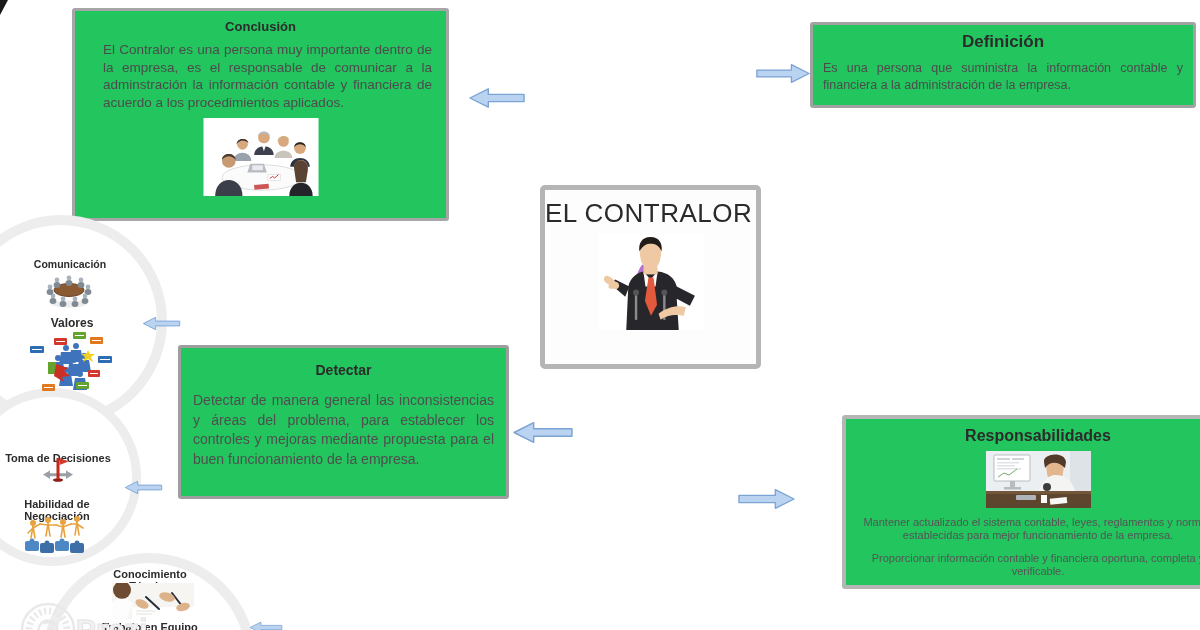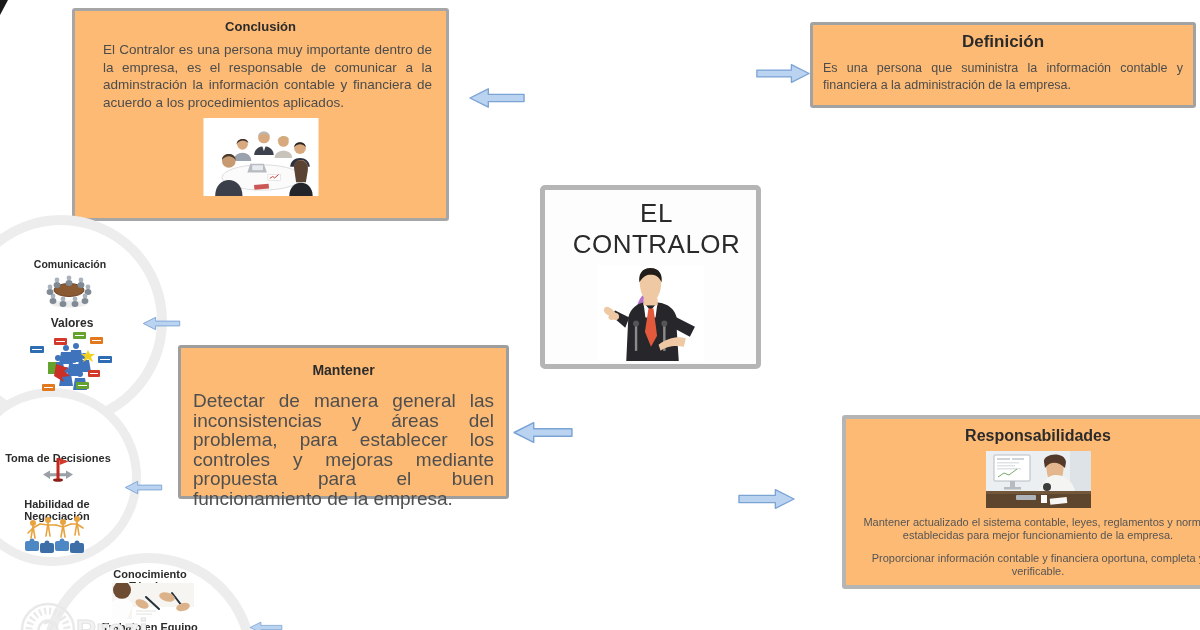--- a/index.html
+++ b/index.html
@@ -2,42 +2,42 @@
 <html><head>
 <meta charset="utf-8">
 <style>
   * { margin:0; padding:0; box-sizing:border-box; }
   html,body { background:#fff; }
   #canvas {
     position:relative; width:1200px; height:630px; overflow:hidden;
     background:#ffffff; font-family:"Liberation Sans", sans-serif;
   }
   .frame {
-    position:absolute; background:#fdba74; border-radius:3px;
+    position:absolute; background:#22c55e; border-radius:3px;
   }
   .frame-title { text-align:center; font-weight:bold; color:#2b2b2b; }
   .frame-body { text-align:justify; color:#4c4c4c; }
   .photo { display:block; }
   
   #conclusion-frame { left:72px; top:8px; width:377px; height:213px; border:3px solid #a6a6a6; }
   #conclusion-frame .frame-title { padding-top:8px; font-size:13px; }
   #conclusion-frame .frame-body { padding:7px 14px 0 28px; font-size:13.5px; line-height:17.5px; }
   #conclusion-photo { width:118px; height:78px; margin:7px auto 0 auto; }
   
   #definicion-frame { left:810px; top:22px; width:386px; height:86px; border:3px solid #a2a2a2; }
   #definicion-frame .frame-title { padding-top:7px; font-size:17px; }
   #definicion-frame .frame-body { padding:8px 10px 0 10px; font-size:12.5px; line-height:16.5px; }
   
   #center-frame { left:540px; top:185px; width:221px; height:184px; border:5px solid #b5b5b5; border-radius:5px; background:#fdfdfd; }
-  #center-title { text-align:center; margin-top:8px; font-size:26px; color:#2a2a2a; font-weight:normal; letter-spacing:0.5px;padding-left:12px; }
+  #center-title { margin-top:8px; font-size:26px; color:#2a2a2a; font-weight:normal; letter-spacing:0.5px; }
   #speaker-illustration { width:106px; height:96px; margin:5px auto 0 auto; }
   
   #funciones-frame { left:178px; top:345px; width:331px; height:154px; border:3px solid #9e9e9e; }
   #funciones-frame .frame-title { padding-top:14px; font-size:14px; }
-  #funciones-frame .frame-body { padding:13px 12px 0 12px; font-size:19px; line-height:19.5px; color:#4f4f4f; }
+  #funciones-frame .frame-body { padding:13px 12px 0 12px; font-size:14px; line-height:19.5px; color:#4f4f4f; }
   
   #responsabilidades-frame { left:842px; top:415px; width:392px; height:174px; border:4px solid #b5b5b5; }
   #responsabilidades-frame .frame-title { padding-top:8px; font-size:16px; }
   #responsabilidades-photo { width:105px; height:57px; margin:6px auto 0 auto; }
   #responsabilidades-frame .frame-body { padding:0 10px; font-size:11px; line-height:13px; text-align:center; color:#555; }
   #resp-body1 { margin-top:8px; }
   #resp-body2 { margin-top:10px; }
   
   .skill-circle { position:absolute; background:#ffffff; border-radius:50%; }
   #circle-1 { left:-45px; top:215px; width:212px; height:212px; border:10px solid #ededed; }
@@ -133,21 +133,21 @@
       <path d="M17 47 C13 42 8.5 40 6.5 42.5 C4.5 45 7 48.5 11 50 C9 52.5 11.5 55.5 15.5 54 C19.5 56 23 51.5 19.5 48 Z" fill="#eec9a3"></path>
       <rect x="36.5" y="60" width="2.4" height="25" fill="#8b8b8b"></rect>
       <circle cx="37.7" cy="58" r="3" fill="#555555"></circle>
       <rect x="64.5" y="60" width="2.4" height="25" fill="#8b8b8b"></rect>
       <circle cx="65.7" cy="58" r="3" fill="#555555"></circle>
       <path d="M60 79 C68 72 80 70 87 72.5 L85 81 C76 79 67 81 62 85 Z" fill="#eec9a3"></path>
     </svg>
   </div>
 
   <div class="frame" id="funciones-frame">
-    <div class="frame-title">Mantener</div>
+    <div class="frame-title">Detectar</div>
     <div class="frame-body">Detectar de manera general las inconsistencias y áreas del problema, para establecer los controles y mejoras mediante propuesta para el buen funcionamiento de la empresa.</div>
   </div>
 
   <div class="frame" id="responsabilidades-frame">
     <div class="frame-title">Responsabilidades</div>
     <svg id="responsabilidades-photo" class="photo" viewBox="0 0 105 57">
       <rect width="105" height="57" fill="#eceff1"></rect>
       <rect x="84" y="0" width="21" height="42" fill="#dde3e6"></rect>
       <rect x="8" y="4" width="36" height="26" rx="1" fill="#ffffff" stroke="#b7bcc0"></rect>
       <rect x="11" y="7" width="13" height="2" fill="#cfd4d8"></rect>

